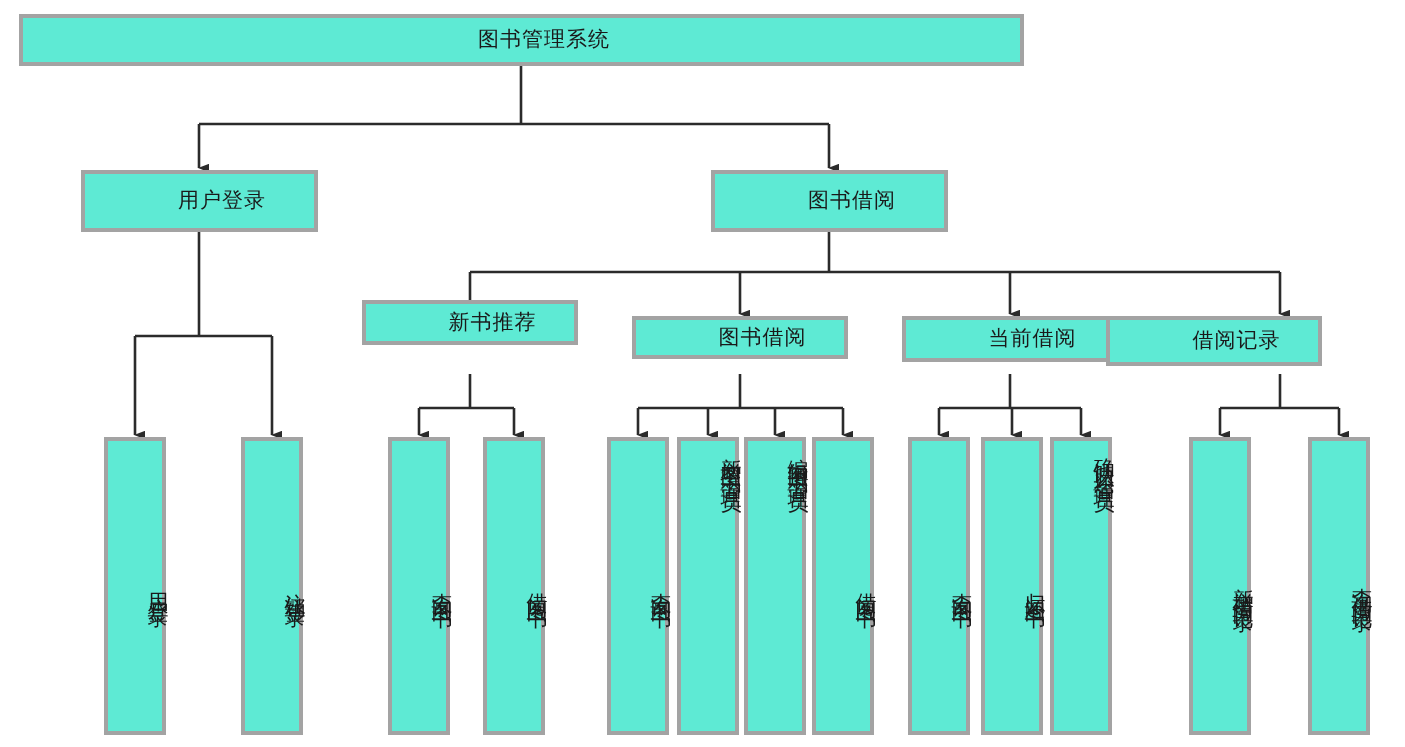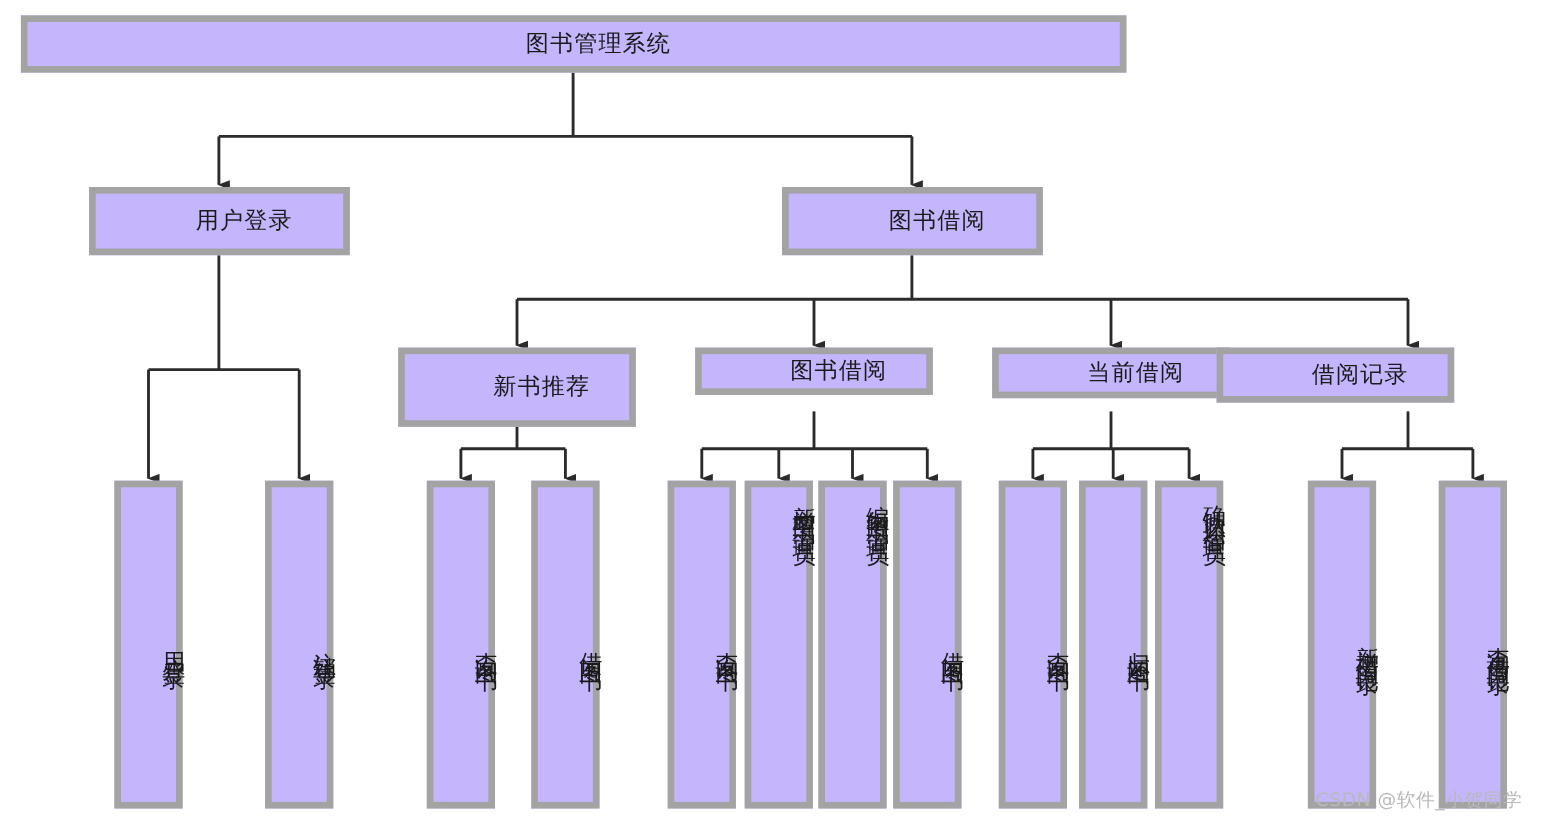--- a/index.html
+++ b/index.html
@@ -20,22 +20,22 @@
   svg#edges {
     position: absolute;
     left: 0;
     top: 0;
     width: 1405px;
     height: 747px;
   }
   .node {
     position: absolute;
     box-sizing: border-box;
-    border: 6px solid #a3a3a3;
-    background: #c4b5fd;
+    border: 4px solid #a3a3a3;
+    background: #5eead4;
     display: flex;
     align-items: center;
     justify-content: center;
     color: #1a1a1a;
     padding-left: 45px;
   }
   .node .label {
     font-size: 21px;
     line-height: 1.1;
     letter-spacing: 1px;
@@ -116,21 +116,21 @@
   <div id="node-layer">
       <div class="node" style="left: 19px; top: 14px; width: 1005px; height: 52px;">
         <span class="label">图书管理系统</span>
       </div>
       <div class="node" style="left: 81px; top: 170px; width: 237px; height: 62px;">
         <span class="label">用户登录</span>
       </div>
       <div class="node" style="left: 711px; top: 170px; width: 237px; height: 62px;">
         <span class="label">图书借阅</span>
       </div>
-      <div class="node" style="left: 362px; top: 316px; width: 216px; height: 72px; text-align: center;">
+      <div class="node" style="left: 362px; top: 300px; width: 216px; height: 45px; text-align: center;">
         <span class="label">新书推荐</span>
       </div>
       <div class="node" style="left: 632px; top: 316px; width: 216px; height: 43px;">
         <span class="label">图书借阅</span>
       </div>
       <div class="node" style="left: 902px; top: 316px; width: 216px; height: 46px;">
         <span class="label">当前借阅</span>
       </div>
       <div class="node" style="left: 1106px; top: 316px; width: 216px; height: 50px; justify-content: center;">
         <span class="label">借阅记录</span>
@@ -169,14 +169,13 @@
         <span class="label">确认归还（管理员）</span>
       </div>
       <div class="node vertical centered" style="left: 1189px; top: 437px; width: 62px; height: 298px;">
         <span class="label">新增借阅记录</span>
       </div>
       <div class="node vertical centered" style="left: 1308px; top: 437px; width: 62px; height: 298px;">
         <span class="label">查询借阅记录</span>
       </div>
     </div>
 
-  <div class="watermark" style="left:1196px; top:716px;">CSDN @软件_小贺同学</div>
 </div>
 
 </body></html>

